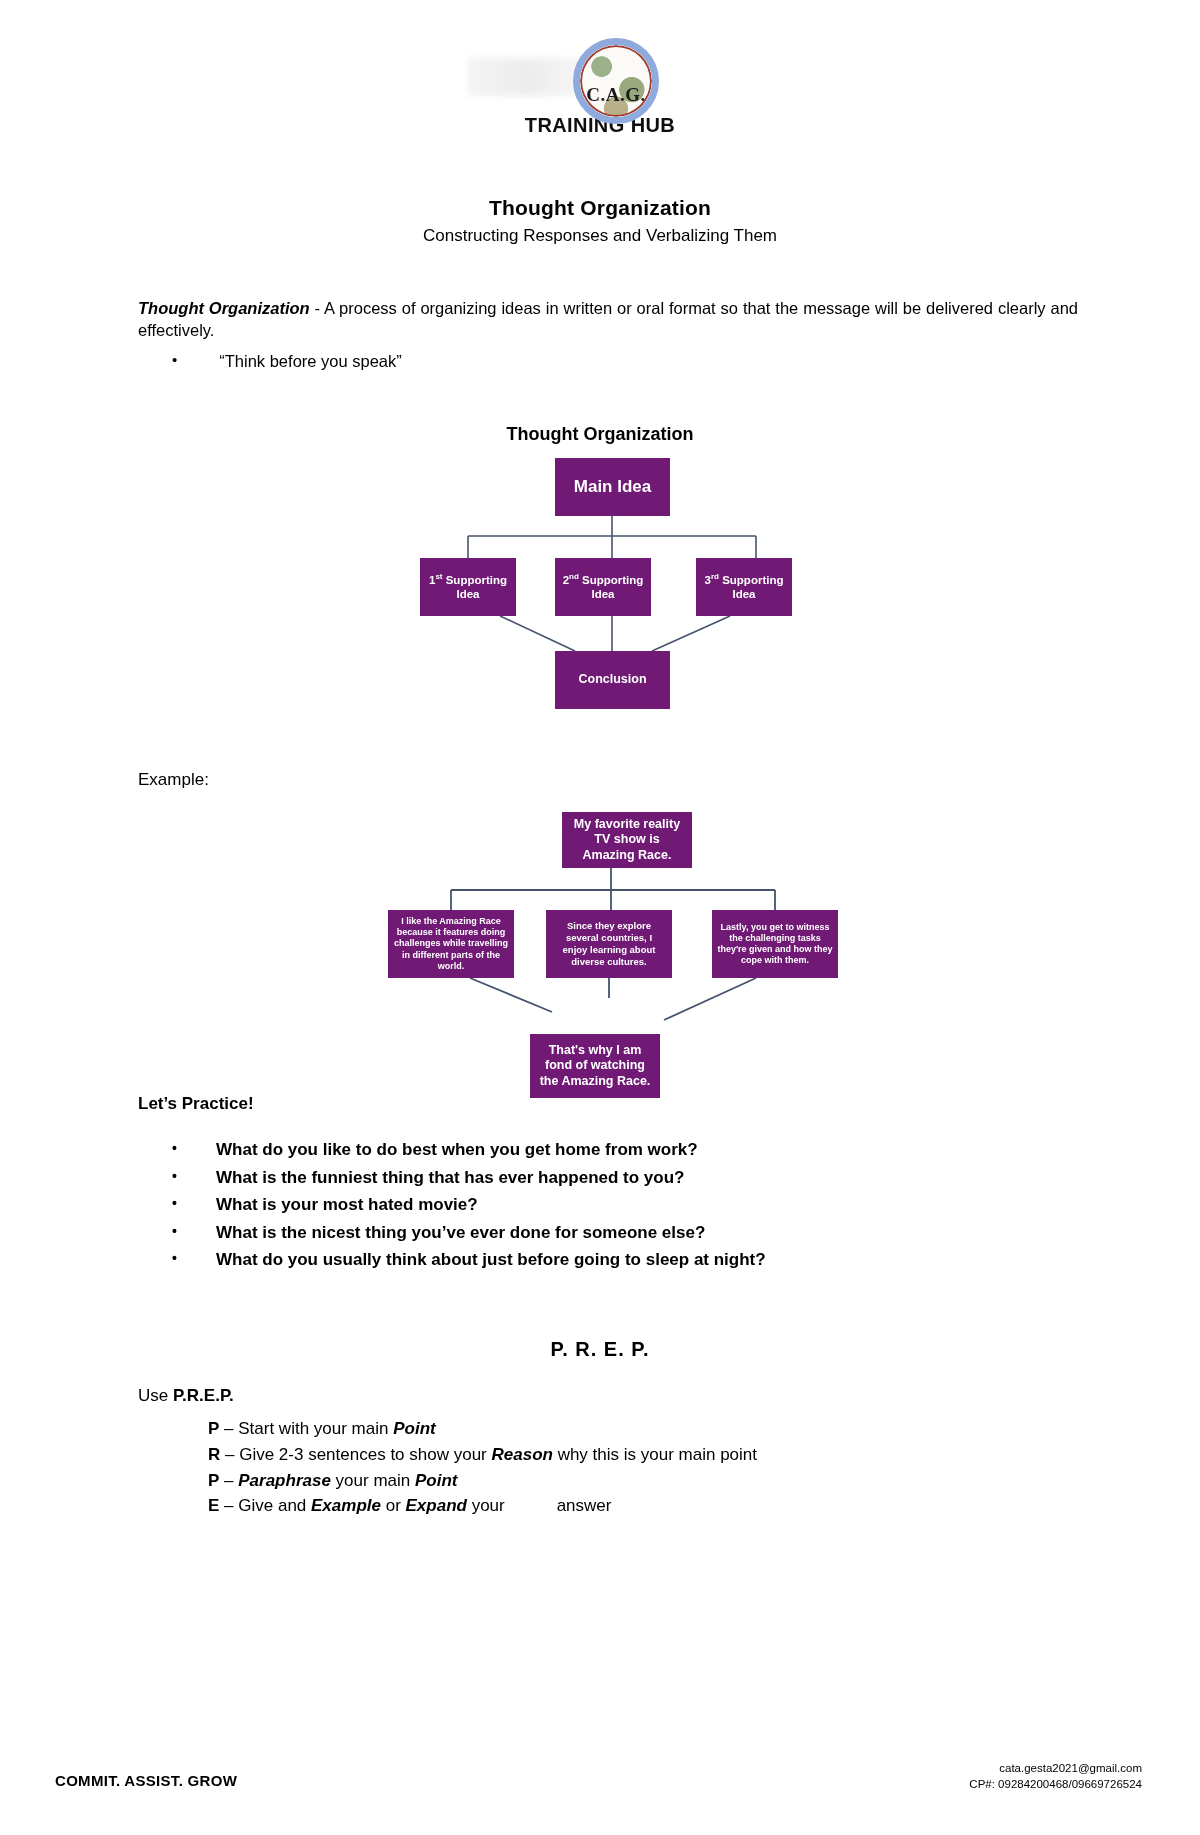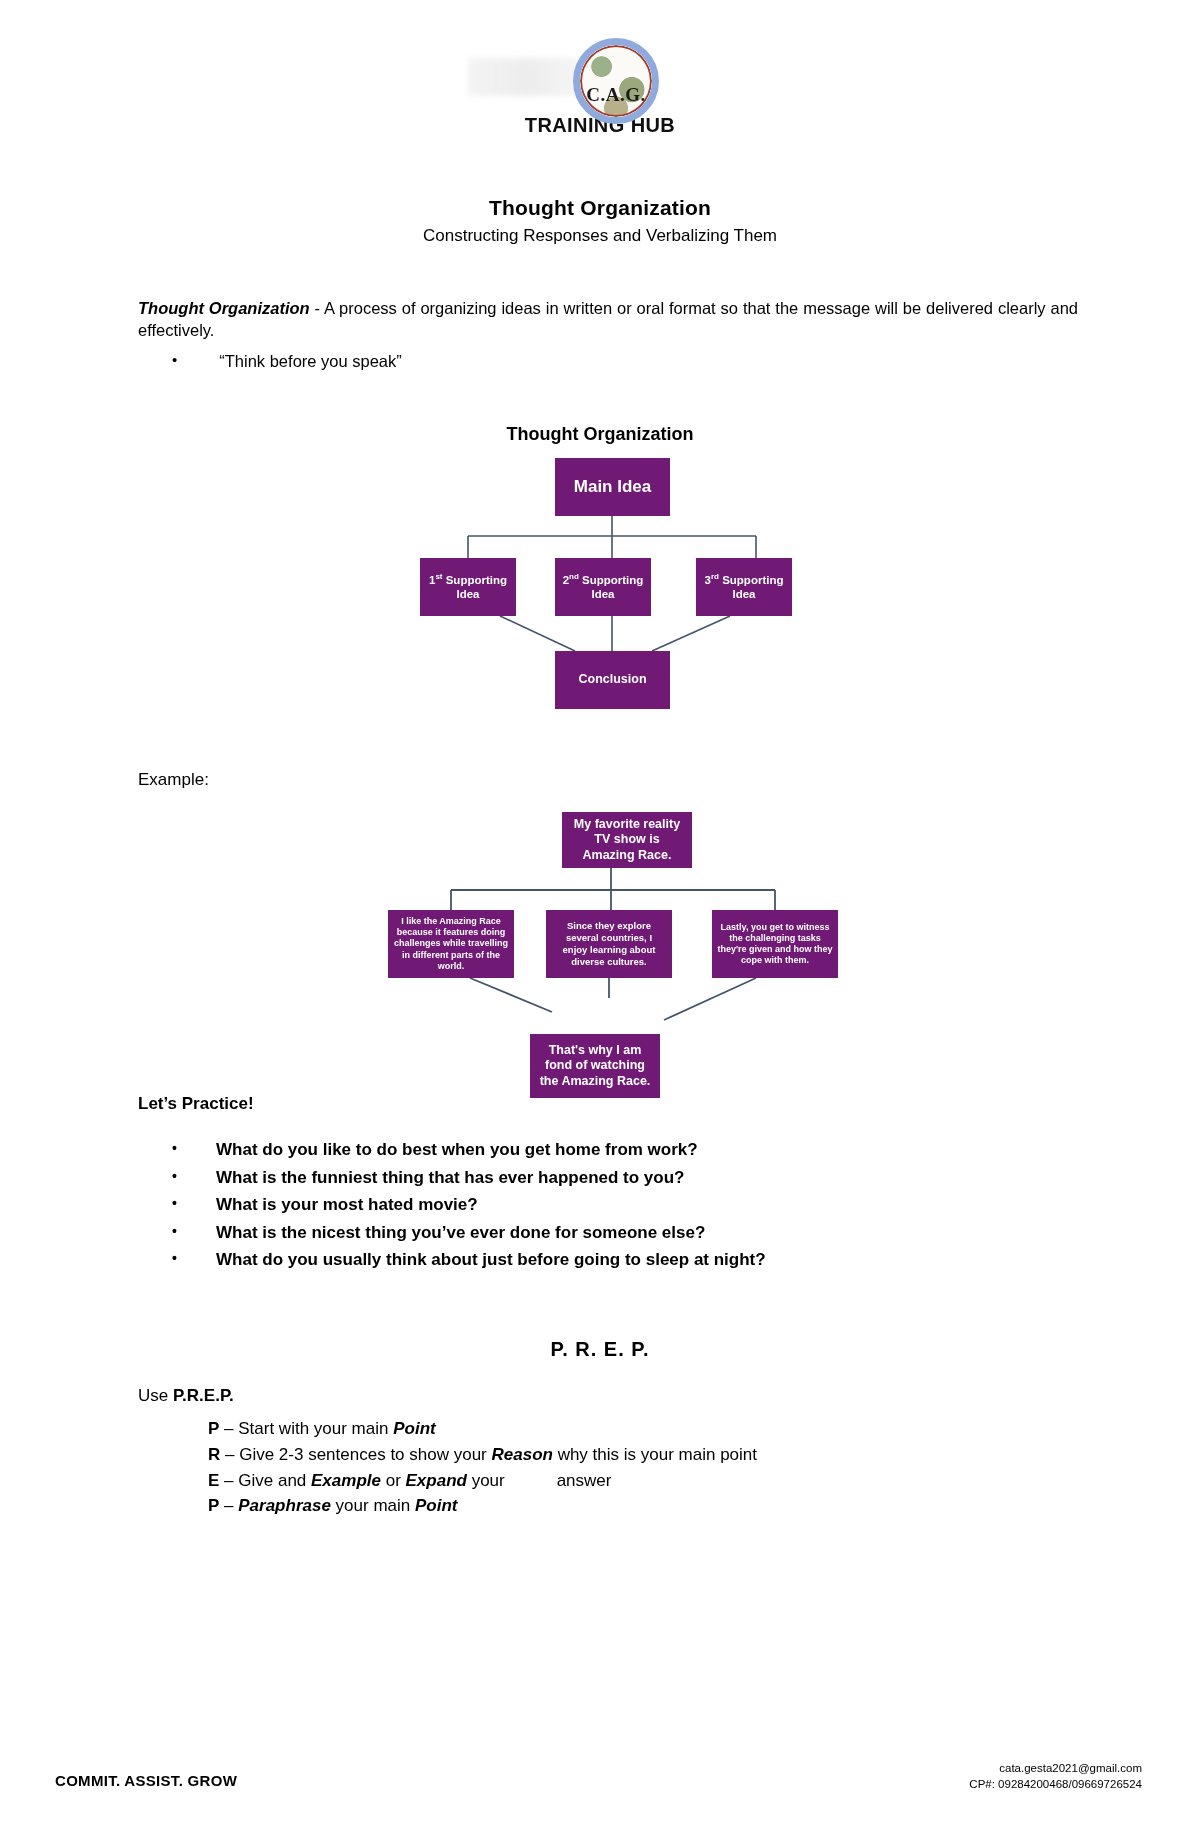--- a/index.html
+++ b/index.html
@@ -246,22 +246,22 @@
     </div>
   </div>
 
   <div class="prep-title">P. R. E. P.</div>
   <div class="prep-use">
     <span>Use </span><b>P.R.E.P.</b>
   </div>
   <div class="prep-lines">
     <div class="pl"><span class="k">P</span><span> – </span><span>Start with your main </span><span class="em">Point</span><span></span></div>
     <div class="pl"><span class="k">R</span><span> – </span><span>Give 2-3 sentences to show your </span><span class="em">Reason</span><span> why this is your main point</span></div>
+    <div class="pl"><span class="k">P</span><span> – </span><span class="em">Paraphrase</span><span> your main </span><span class="em">Point</span></div>
     <div class="pl"><span class="k">E</span><span> – </span><span>Give and </span><span class="em">Example</span><span> or </span><span class="em">Expand</span><span> your           answer</span></div>
-    <div class="pl"><span class="k">P</span><span> – </span><span class="em">Paraphrase</span><span> your main </span><span class="em">Point</span></div>
   </div>
 
   <div class="footer-left">COMMIT. ASSIST. GROW</div>
   <div class="footer-right">
     <div>cata.gesta2021@gmail.com</div>
     <div>CP#: 09284200468/09669726524</div>
   </div>
 
 </div>
 

